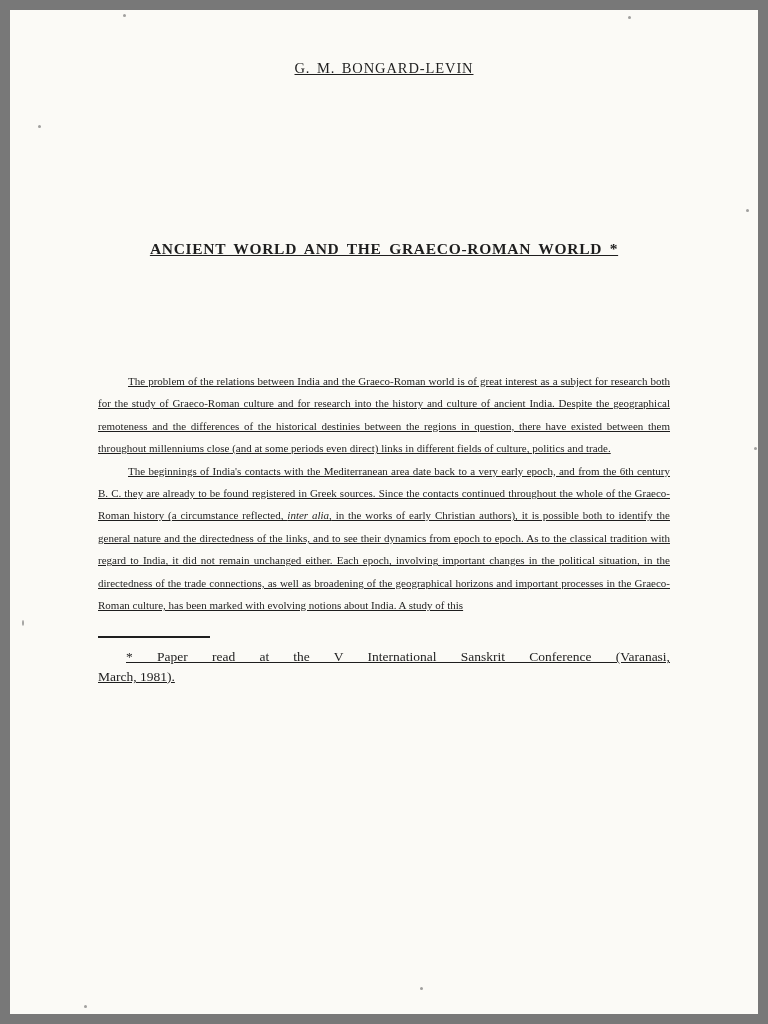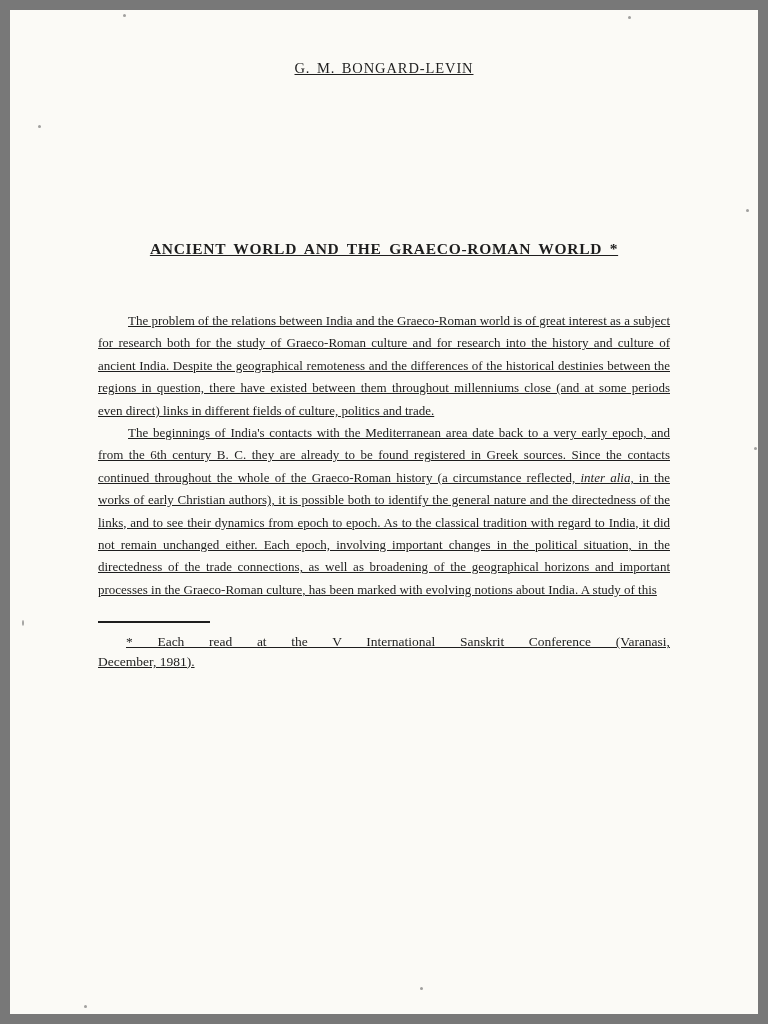--- a/index.html
+++ b/index.html
@@ -36,22 +36,22 @@
   }
   .title {
     margin-top: 163px;
     text-align: center;
     font-size: 15.5px;
     font-weight: bold;
     letter-spacing: 0.7px;
     word-spacing: 3px;
   }
   .bodytext {
-    margin-top: 52px;
-    font-size: 13px;
+    margin-top: 112px;
+    font-size: 11px;
     line-height: 22.4px;
   }
   .bodytext p {
     margin: 0;
     text-indent: 30px;
     text-align: justify;
   }
   .footrule {
     margin-top: 20px;
     width: 112px;
@@ -86,22 +86,22 @@
     <div class="title">ANCIENT WORLD AND THE GRAECO-ROMAN WORLD *</div>
 
     <div class="bodytext">
       <p>The problem of the relations between India and the Graeco-Roman world is of great interest as a subject for research both for the study of Graeco-Roman culture and for research into the history and culture of ancient India. Despite the geographical remoteness and the differences of the historical destinies between the regions in question, there have existed between them throughout millenniums close (and at some periods even direct) links in different fields of culture, politics and trade.</p>
       <p><span>The beginnings of India's contacts with the Mediterranean area date back to a very early epoch, and from the 6th century B. C. they are already to be found registered in Greek sources. Since the contacts continued throughout the whole of the Graeco-Roman history (a circumstance reflected, </span><em>inter alia,</em><span> in the works of early Christian authors), it is possible both to identify the general nature and the directedness of the links, and to see their dynamics from epoch to epoch. As to the classical tradition with regard to India, it did not remain unchanged either. Each epoch, involving important changes in the political situation, in the directedness of the trade connections, as well as broadening of the geographical horizons and important processes in the Graeco-Roman culture, has been marked with evolving notions about India. A study of this</span></p>
     </div>
 
     <div class="footrule"></div>
 
     <div class="footnote">
-      <div class="fn-line1">* Each read at the V International Sanskrit Conference (Varanasi,</div>
-      <div class="fn-line2">December, 1981).</div>
+      <div class="fn-line1">* Paper read at the V International Sanskrit Conference (Varanasi,</div>
+      <div class="fn-line2">March, 1981).</div>
     </div>
 
   </div>
 
   <div class="speck" style="left:113px; top:4px;  width:3px; height:3px;"></div>
   <div class="speck" style="left:618px; top:6px;  width:3px; height:3px;"></div>
   <div class="speck" style="left:28px;  top:115px; width:3px; height:3px;"></div>
   <div class="speck" style="left:736px; top:199px; width:3px; height:3px;"></div>
   <div class="speck" style="left:744px; top:437px; width:3px; height:3px;"></div>
   <div class="speck" style="left:12px;  top:610px; width:2px; height:6px;"></div>

